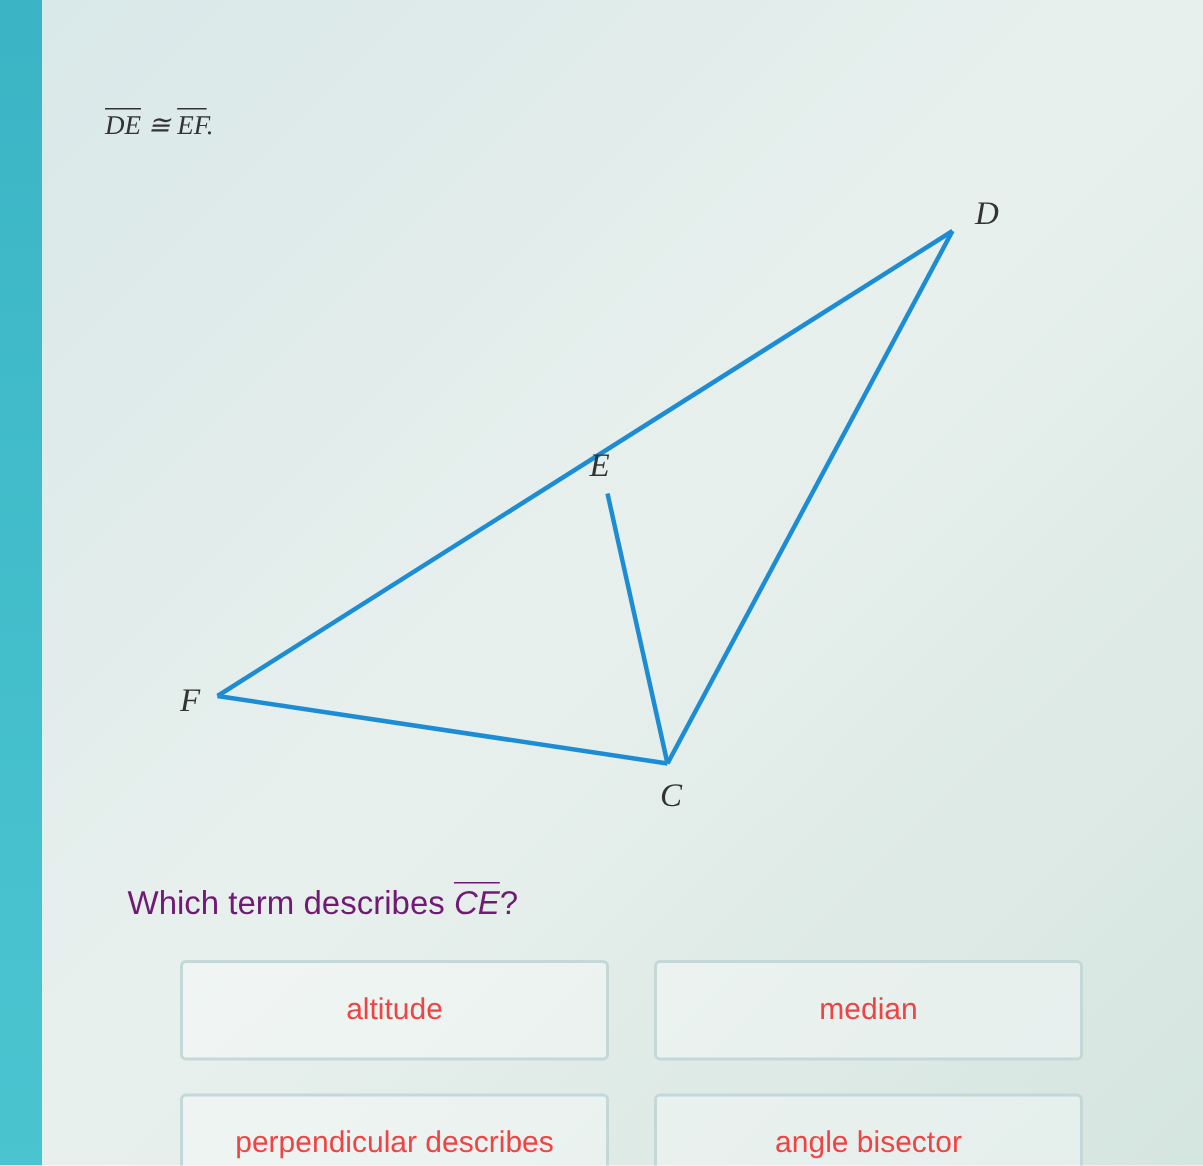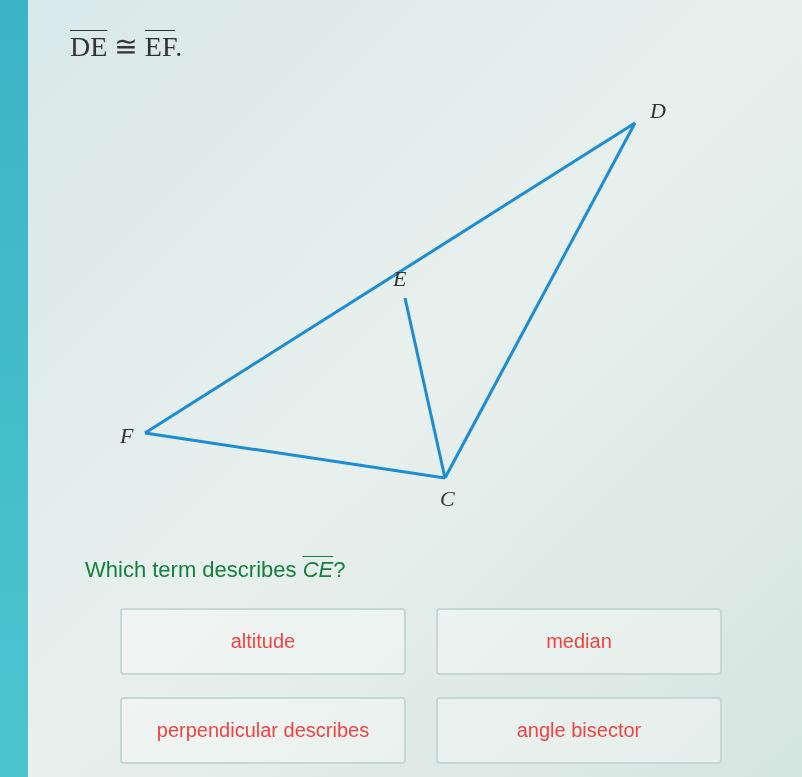--- a/index.html
+++ b/index.html
@@ -20,37 +20,39 @@
       left: 0;
       top: 0;
       width: 28px;
       height: 777px;
       background: linear-gradient(to bottom, #3bb5c5 0%, #4ac5d0 100%);
     }
     .content {
       padding: 30px 50px 30px 70px;
     }
     .given-statement {
-      font-size: 28px;
+      font-size: 18px;
+      font-style: italic;
       color: #333;
       margin-bottom: 20px;
       font-family: Georgia, serif;
+      margin-top: 42px;
     }
     .given-statement .seg {
       text-decoration: overline;
       text-decoration-thickness: 1px;
     }
     .diagram {
       width: 640px;
       height: 420px;
       margin: 10px 0 20px 20px;
     }
     .question {
       font-size: 22px;
-      color: #15803d;
+      color: #701a75;
       margin: 20px 0 25px 15px;
     }
     .question .seg {
       text-decoration: overline;
       text-decoration-thickness: 1px;
       font-style: italic;
     }
     .answers {
       display: grid;
       grid-template-columns: 1fr 1fr;

